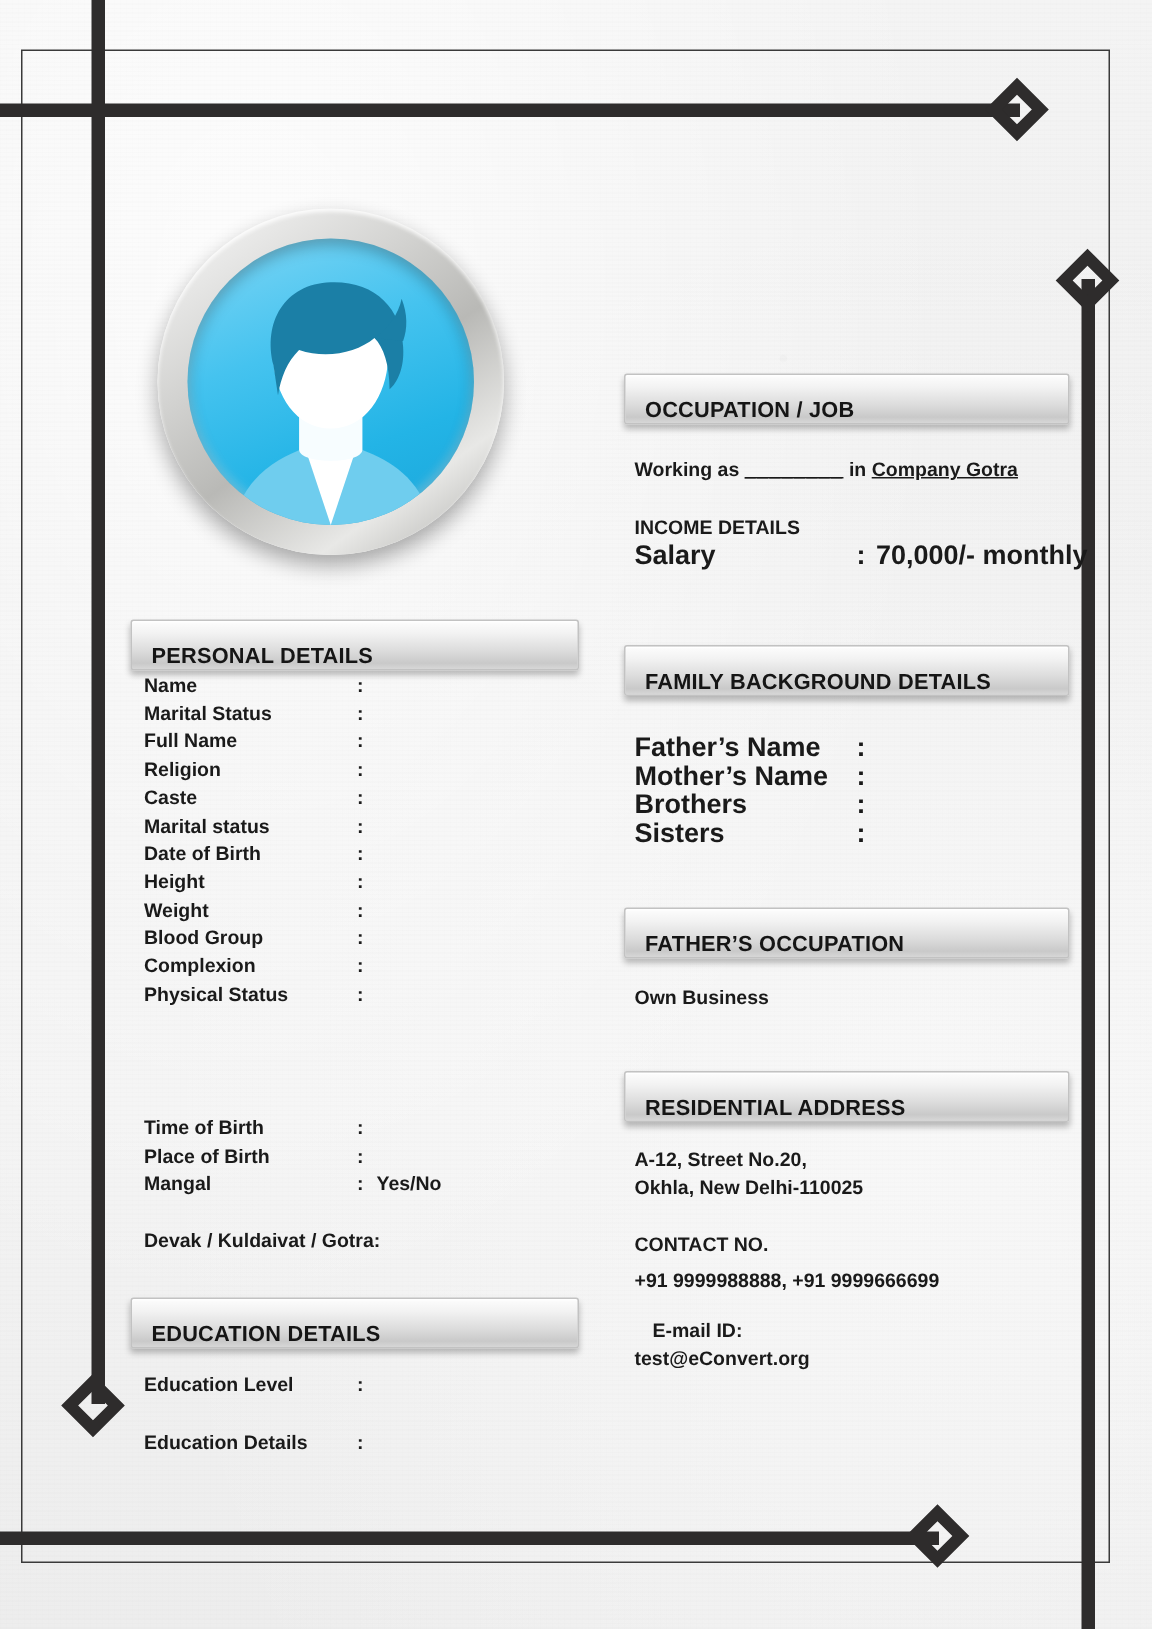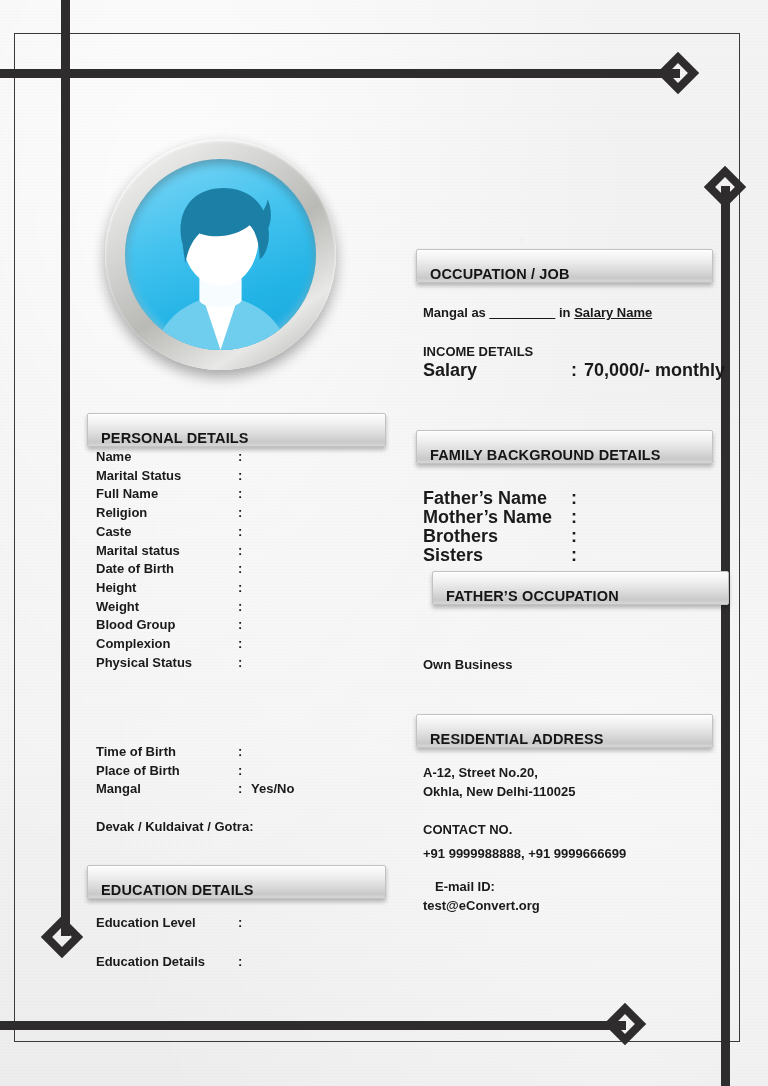--- a/index.html
+++ b/index.html
@@ -147,24 +147,24 @@
         <path d="M124 66 C133 60 140 50 142 40 C146 50 146 60 143 68 Z" fill="#1b7fa6"></path>
       </svg>
     </div>
   </div>
 
 
   <div class="bar bar-right" style="top:249px;">
     <span>OCCUPATION / JOB</span>
   </div>
   <div class="ptext" style="left:423px; top:303px;">
-    <span>Mangal as</span>
+    <span>Working as</span>
     <span class="blank">________</span>
     <span>in</span>
-    <span class="u">Salary Name</span>
+    <span class="u">Company Gotra</span>
   </div>
   <div class="ptext u" style="left:423px; top:342px;">INCOME DETAILS</div>
   <div class="rows rows-right" style="left:423px; top:361px;">
     <div class="row">
       <span class="lbl">Salary</span>
       <span class="col">:</span>
       <span>70,000/- monthly</span>
     </div>
   </div>
 
@@ -253,21 +253,21 @@
         <span class="col">:</span>
         <span></span>
       </div>
     <div class="row">
         <span class="lbl">Sisters</span>
         <span class="col">:</span>
         <span></span>
       </div>
   </div>
 
-  <div class="bar bar-right" style="top:571px;margin-left:16px;">
+  <div class="bar bar-right" style="top:605px;">
     <span>FATHER’S OCCUPATION</span>
   </div>
   <div class="ptext" style="left:423px; top:655px;">Own Business</div>
 
   <div class="rows" style="left:96px; top:743px;">
     <div class="row">
         <span class="lbl">Time of Birth</span>
         <span class="col">:</span>
         <span></span>
       </div>

